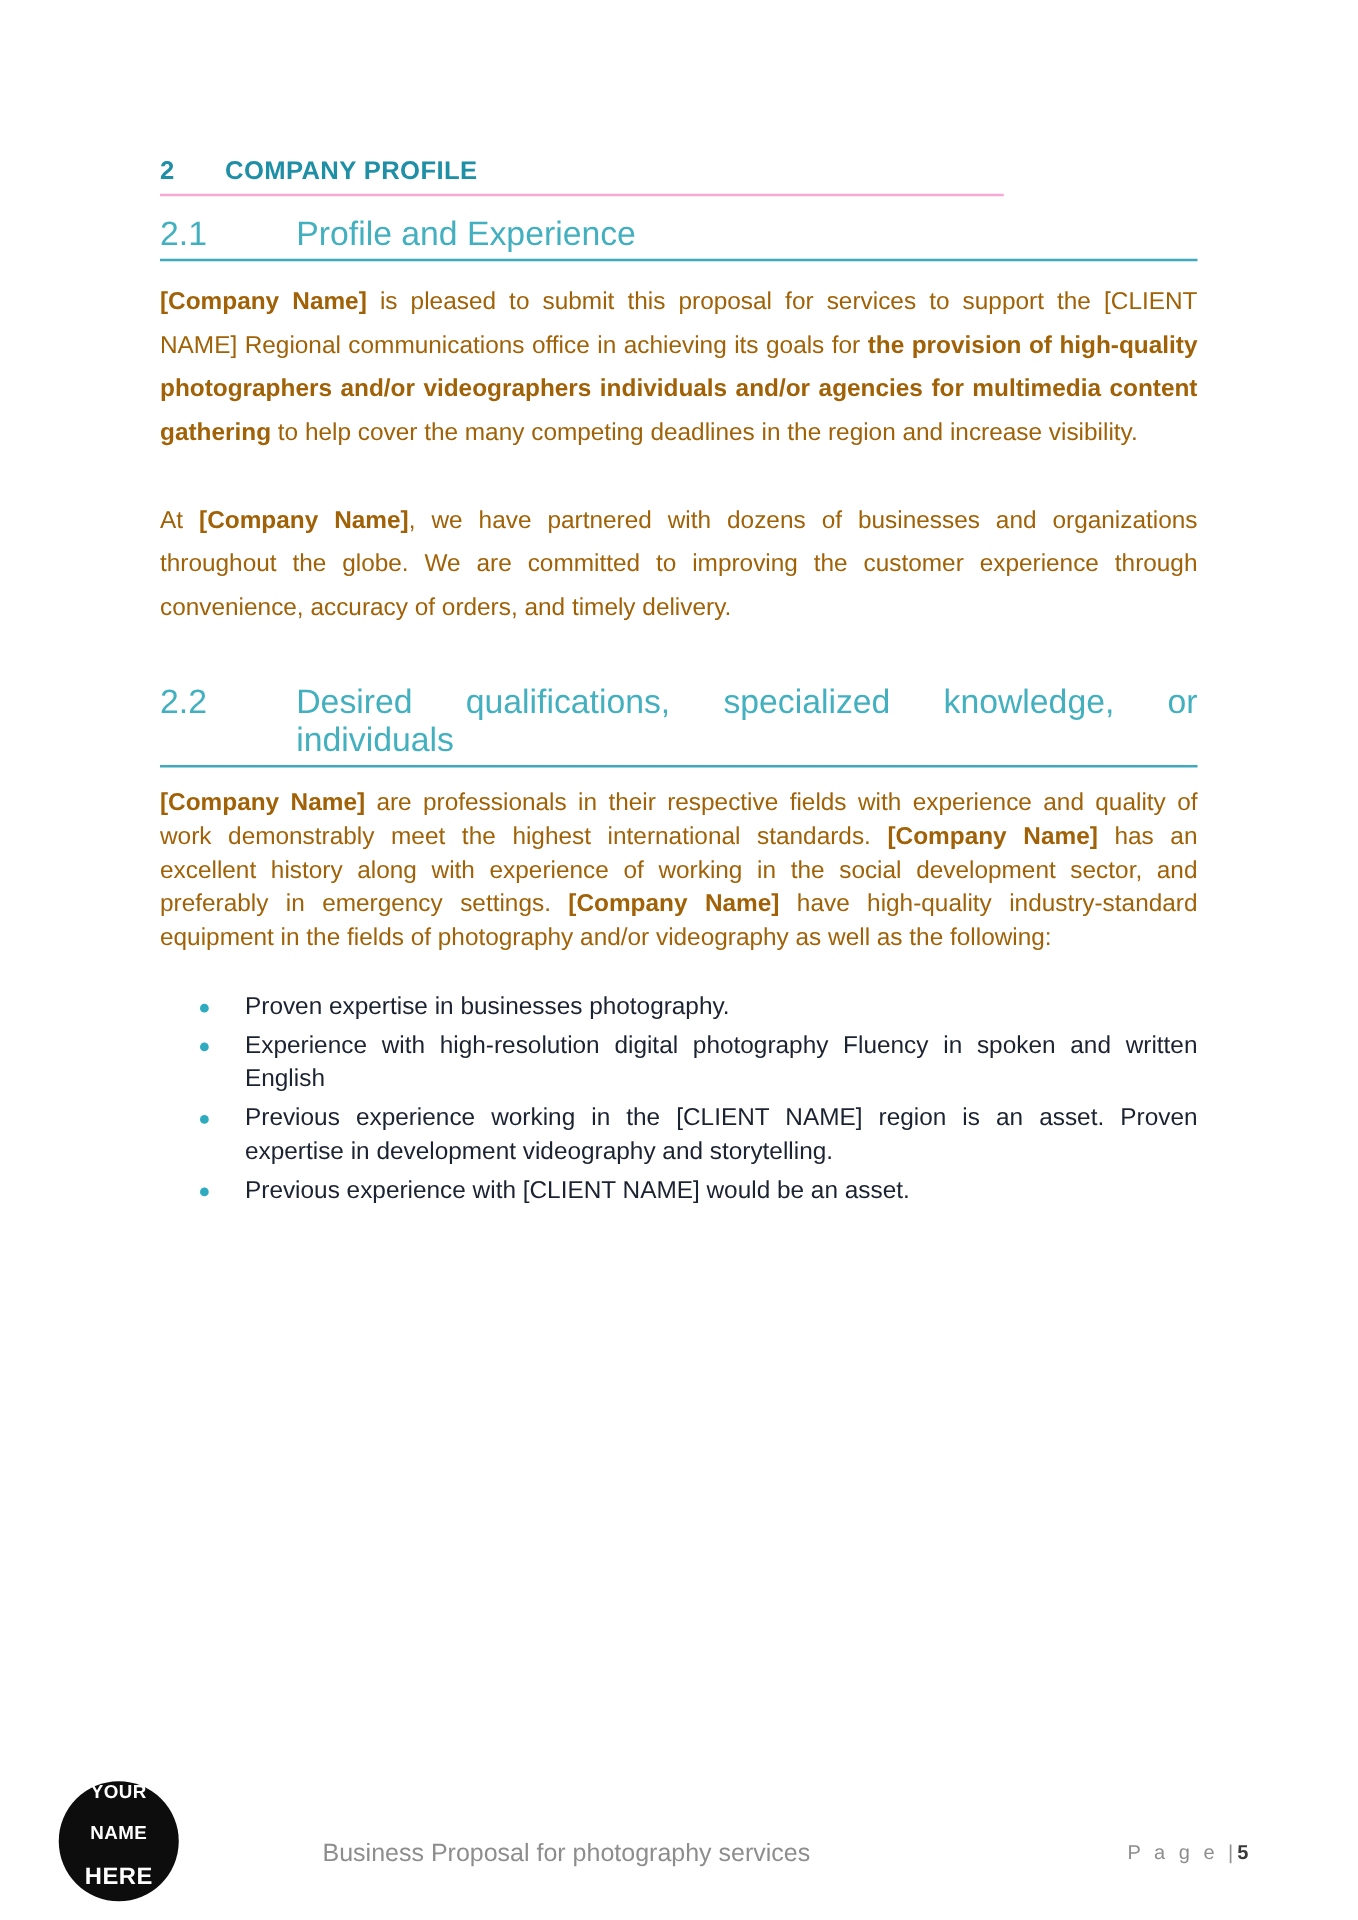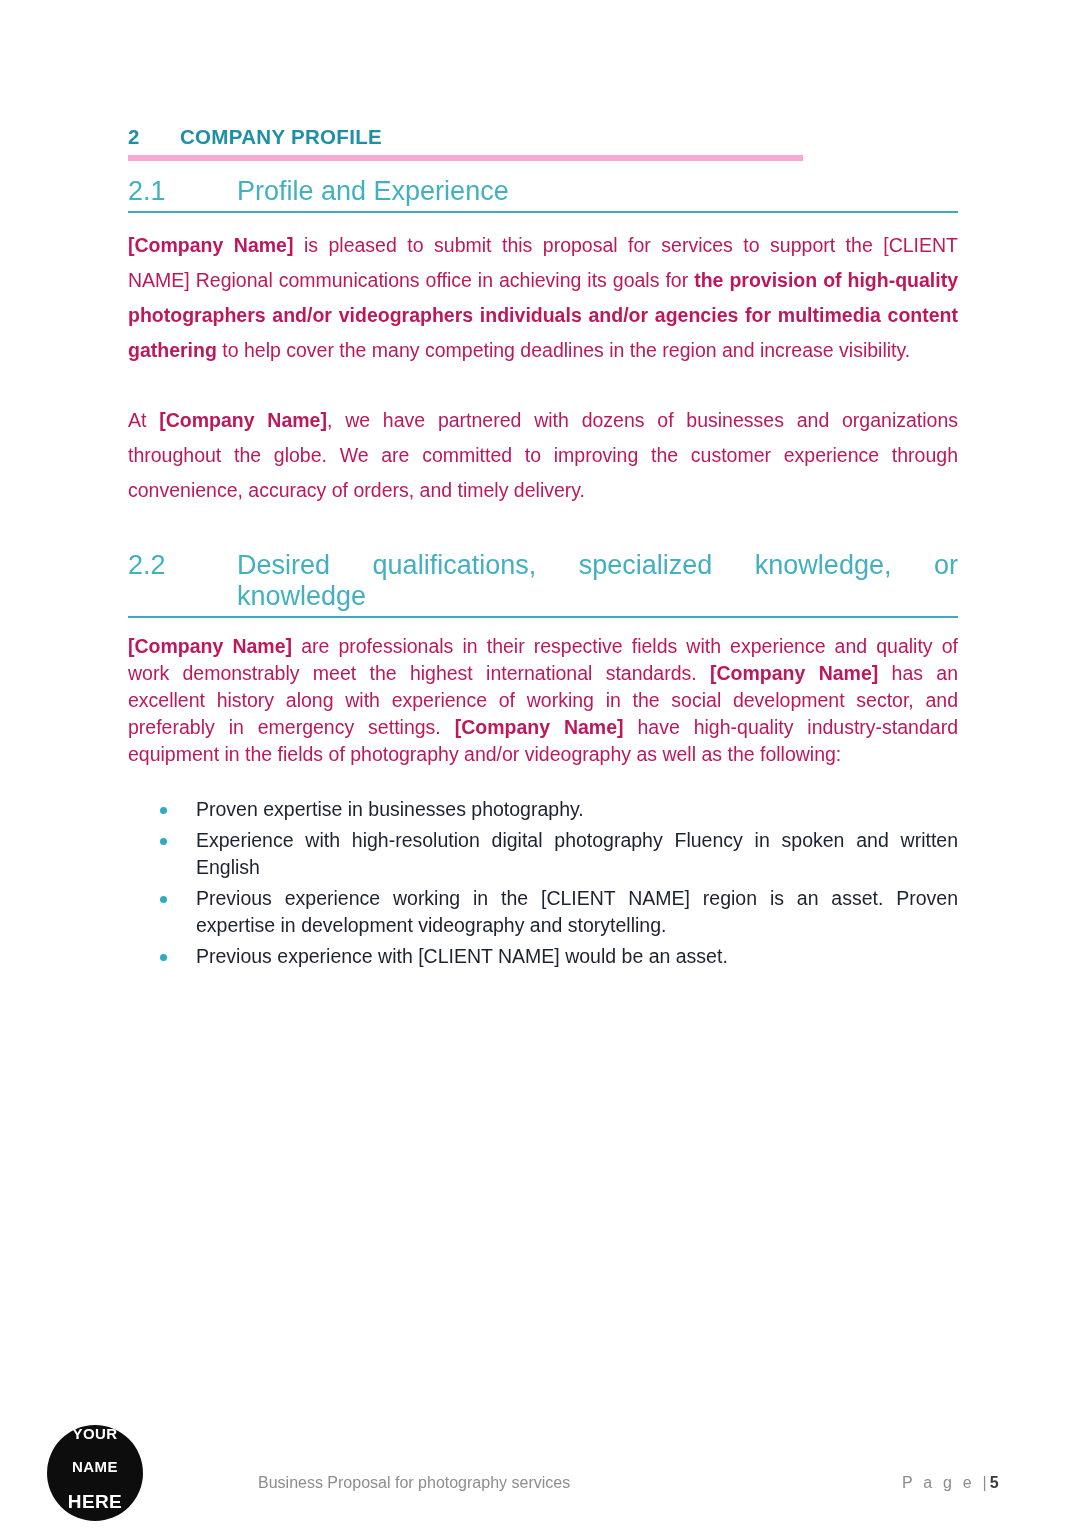--- a/index.html
+++ b/index.html
@@ -27,21 +27,21 @@
   .content {
     position: absolute;
     left: 128px;
     top: 126px;
     width: 830px;
   }
 
   
   .h1-wrap {
     width: 675px;
-    border-bottom: 6px solid #f9a8d4;
+    border-bottom: 2px solid #f9a8d4;
     padding-bottom: 7px;
     margin-bottom: 15px;
   }
   .h1 {
     font-size: 20.5px;
     font-weight: bold;
     color: #1f8fa6;
     letter-spacing: 0.3px;
     line-height: 1.05;
     white-space: nowrap;
@@ -83,21 +83,21 @@
     text-align-last: left;
   }
 
   
   p.body {
     font-size: 19.5px;
     line-height: 35px;
     text-align: justify;
     text-align-last: left;
     margin: 0;
-    color: #be185d;
+    color: #a16207;
     -webkit-hyphens: none;
     hyphens: none;
   }
   p.body.tight {
     line-height: 27px;
   }
   p.body b, p.body strong {
     font-weight: bold;
   }
   .gap-15 { height: 15px; }
@@ -136,21 +136,21 @@
     position: absolute;
     left: 0;
     top: 1470px;
     width: 1086px;
     height: 40px;
   }
   .footer-center {
     position: absolute;
     left: 258px;
     top: 0;
-    font-size: 16px;
+    font-size: 20px;
     color: #8d8d8d;
     line-height: 26px;
     white-space: nowrap;
   }
   .footer-right {
     position: absolute;
     left: 902px;
     top: 0;
     font-size: 16px;
     color: #8d8d8d;
@@ -211,21 +211,21 @@
 
     <div class="gap-35"></div>
 
     <p class="body"><span>At </span><b>[Company Name]</b><span>, we have partnered with dozens of businesses and organizations throughout the globe. We are committed to improving the customer experience through convenience, accuracy of orders, and timely delivery.</span></p>
 
     <div class="gap-42"></div>
 
     <div class="h2-wrap">
       <div class="h2">
         <span class="num">2.2</span>
-        <span class="txt justify"><span>Desired qualifications, specialized knowledge, or</span><span class="tail">knowledge</span></span>
+        <span class="txt justify"><span>Desired qualifications, specialized knowledge, or</span><span class="tail">individuals</span></span>
       </div>
     </div>
 
     <div class="gap-15"></div>
 
     <p class="body tight"><b>[Company Name]</b><span> are professionals in their respective fields with experience and quality of work demonstrably meet the highest international standards. </span><b>[Company Name]</b><span> has an excellent history along with experience of working in the social development sector, and preferably in emergency settings. </span><b>[Company Name]</b><span> have high-quality industry-standard equipment in the fields of photography and/or videography as well as the following:</span></p>
 
     <div class="gap-28"></div>
 
     <ul class="bullets">

